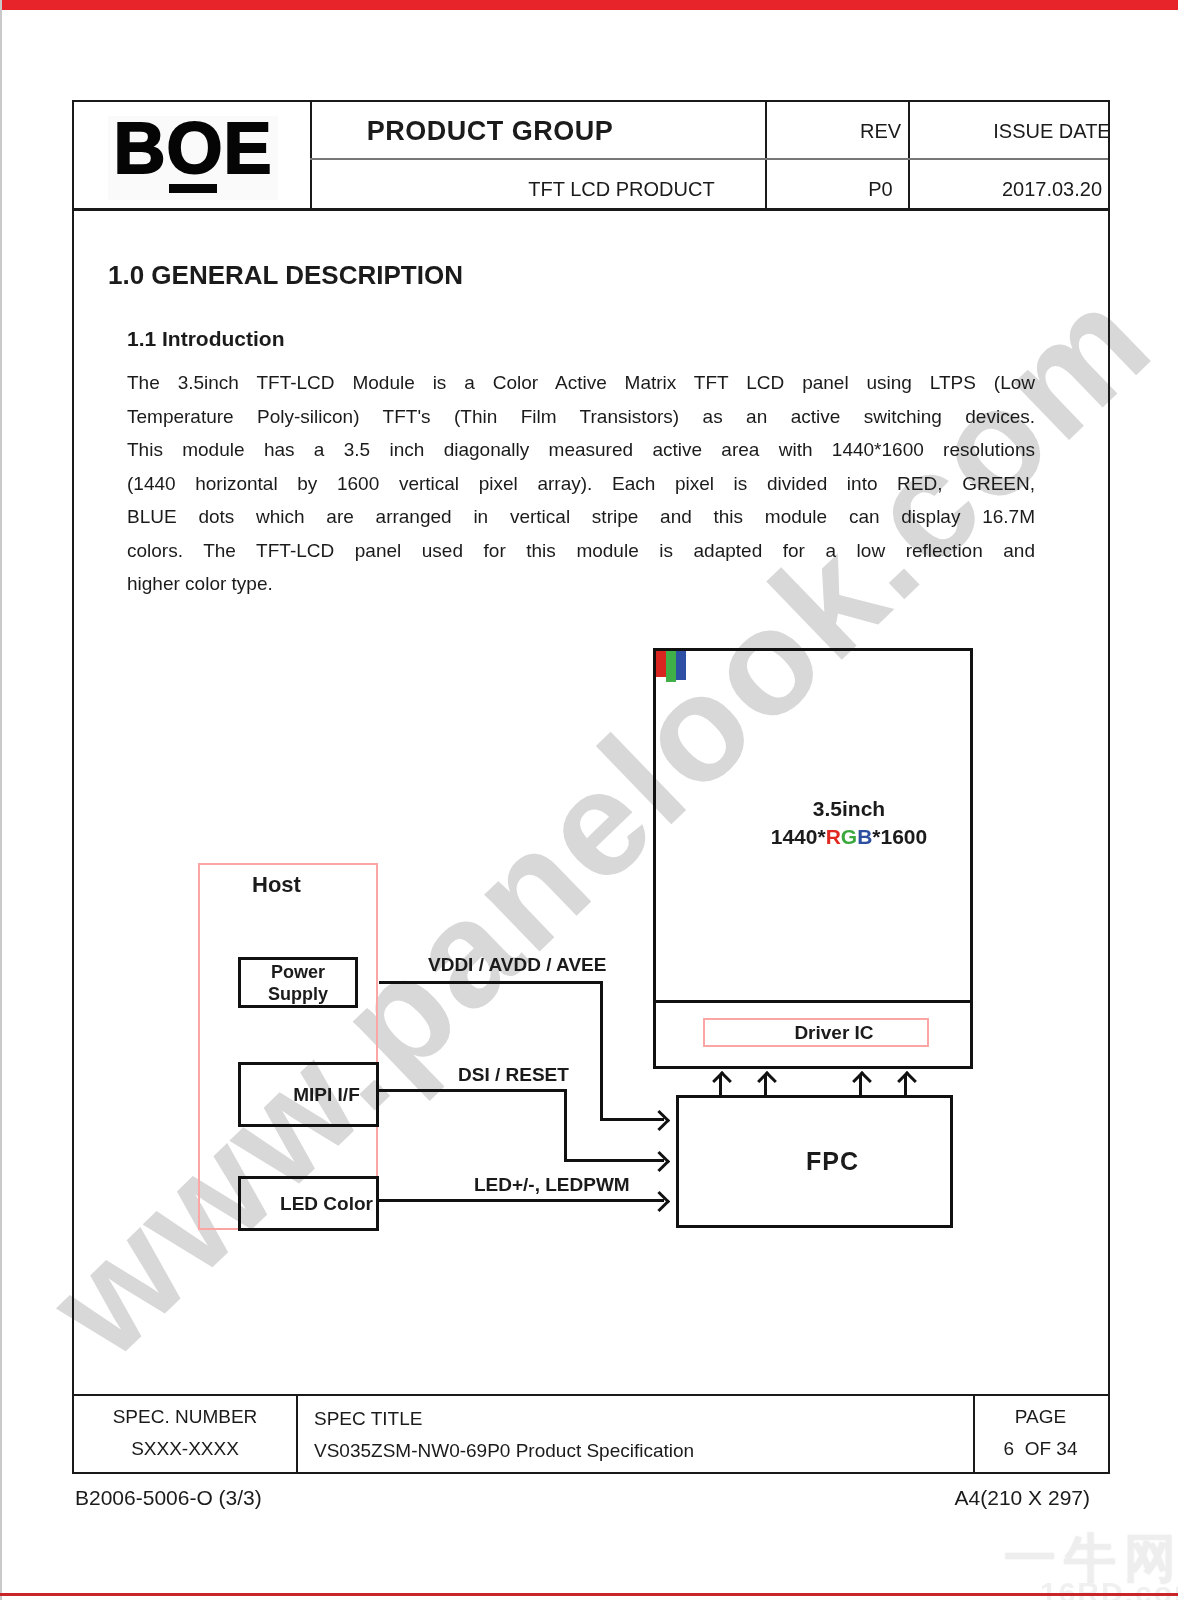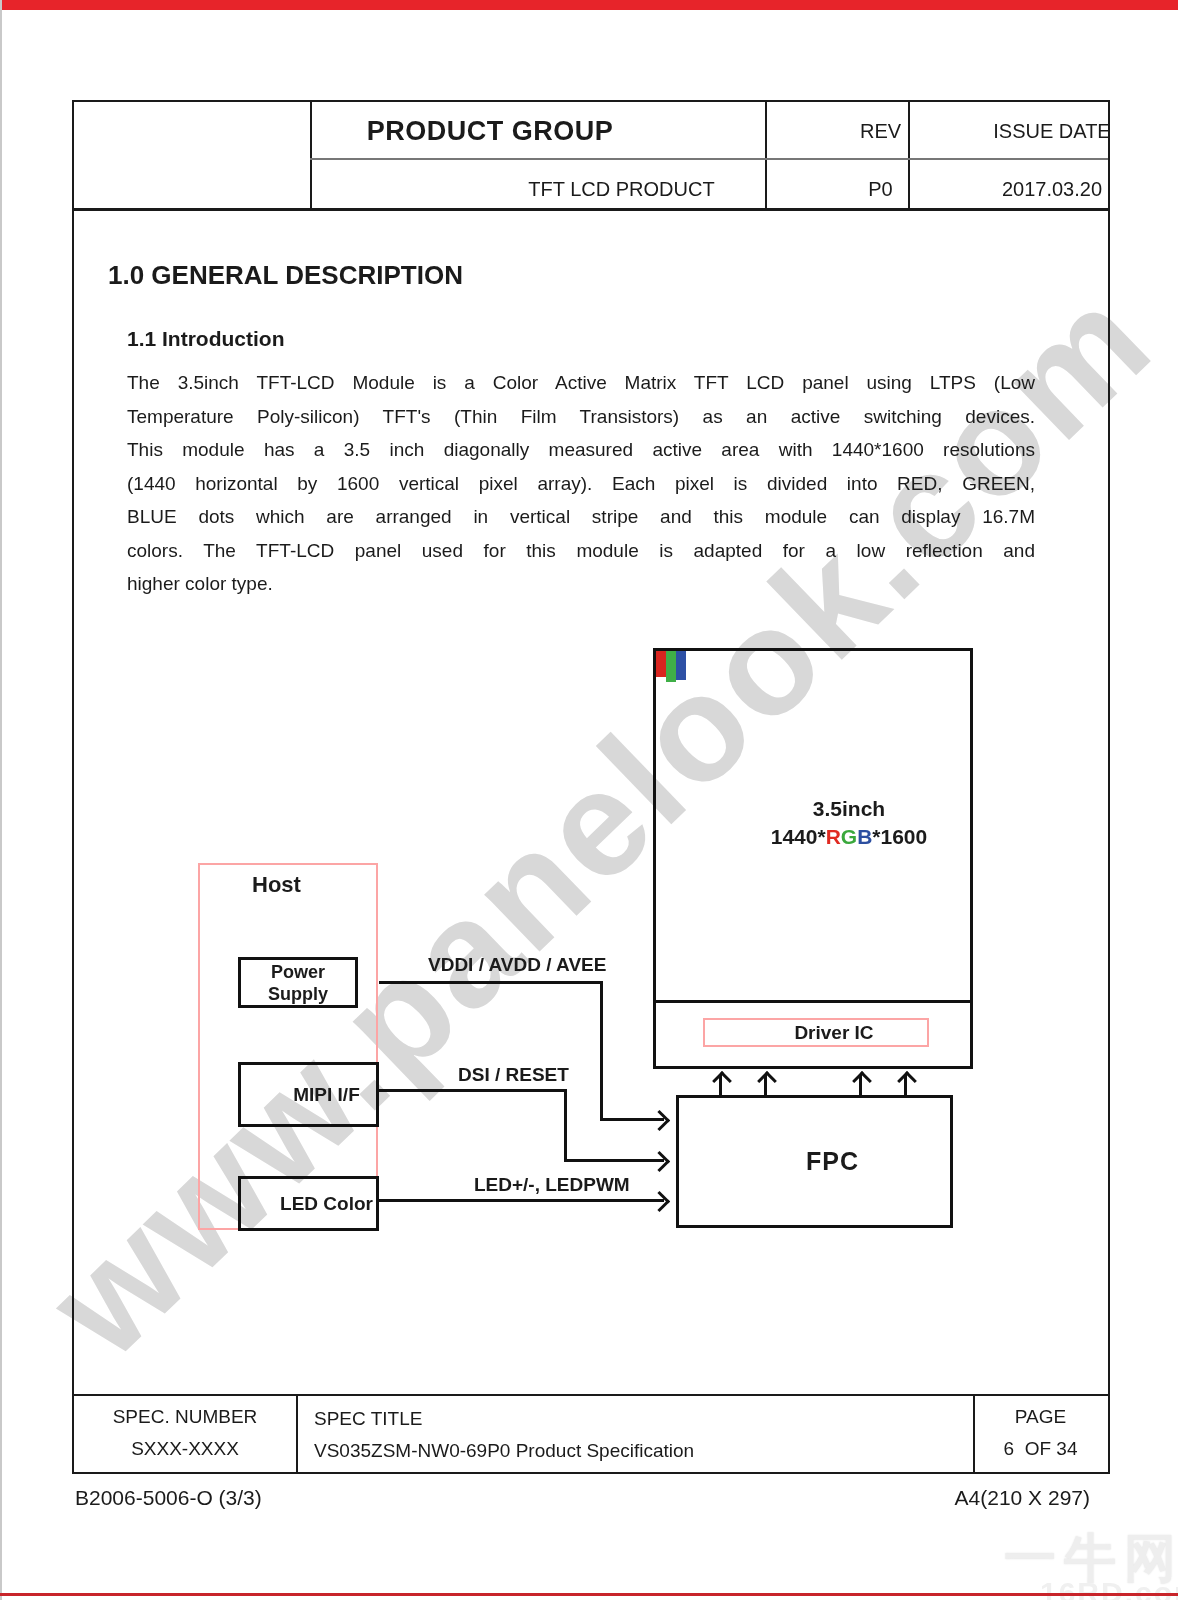--- a/index.html
+++ b/index.html
@@ -64,20 +64,24 @@
   <div class="abs leftedge"></div>
 
   <div class="abs frame">
 
     <div class="abs vline" style="left:236px;top:0;height:109px;"></div>
     <div class="abs vline" style="left:691px;top:0;height:109px;"></div>
     <div class="abs vline" style="left:834px;top:0;height:109px;"></div>
     <div class="abs" style="left:236px;top:56px;width:798px;height:2px;background:#777;"></div>
     <div class="abs hline" style="left:0;top:106px;width:1034px;height:3px;"></div>
 
+    <div class="abs logo">
+      <div class="logo-text">BOE</div>
+      <div class="logo-bar"></div>
+    </div>
 
     <div class="abs cell hd-title" style="left:236px;top:6px;width:360px;height:46px;">PRODUCT GROUP</div>
     <div class="abs cell hd-small" style="left:691px;top:14px;width:143px;height:30px;">REV</div>
     <div class="abs cell hd-small" style="left:834px;top:14px;width:200px;height:30px;">ISSUE DATE</div>
 
     <div class="abs cell hd-small" style="left:236px;top:72px;width:535px;height:30px;">TFT LCD PRODUCT</div>
     <div class="abs cell hd-small" style="left:691px;top:72px;width:143px;height:30px;">P0</div>
     <div class="abs cell hd-small" style="left:834px;top:72px;width:200px;height:30px;">2017.03.20</div>
 
     <div class="abs hline" style="left:0;top:1292px;width:1034px;"></div>

